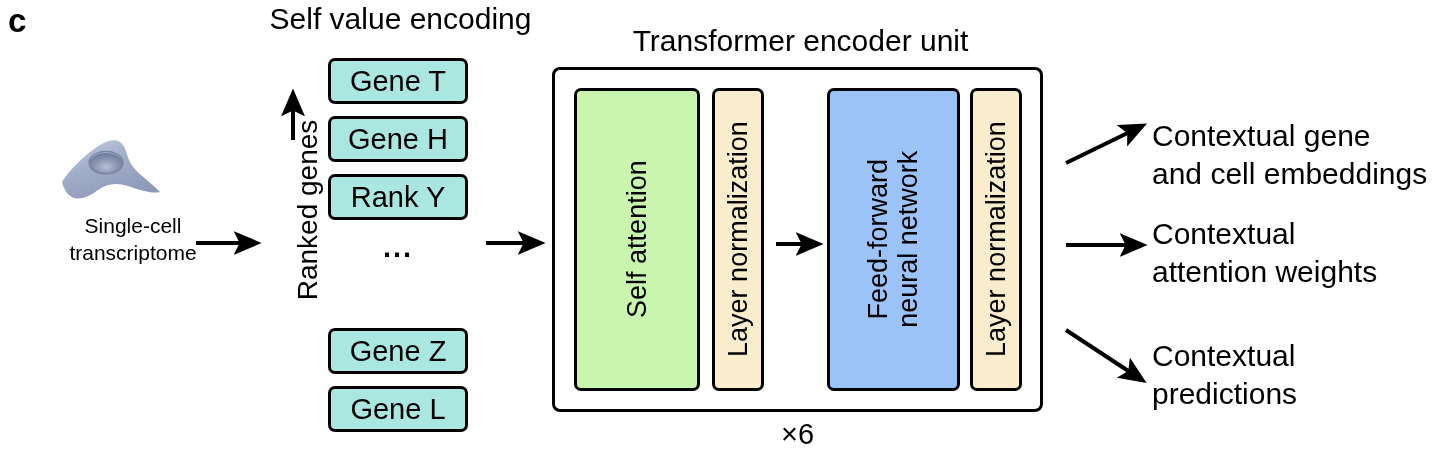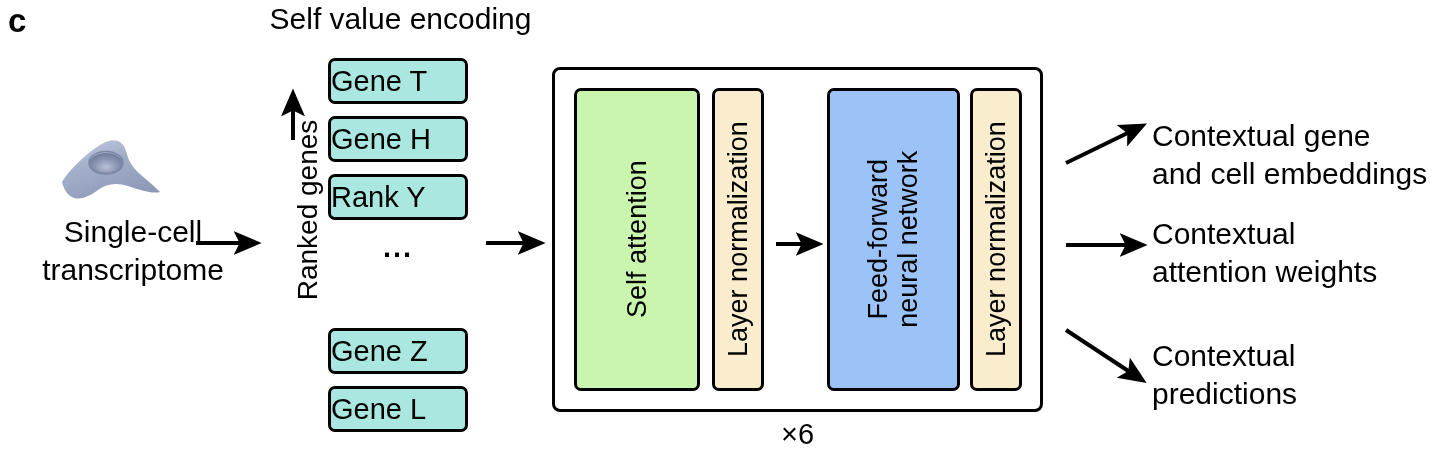--- a/index.html
+++ b/index.html
@@ -44,21 +44,21 @@
     left: 56px;
     top: 128px;
     width: 112px;
     height: 82px;
   }
   #single-cell-label {
     left: 8px;
     top: 213px;
     width: 250px;
     text-align: center;
-    font-size: 30px;
+    font-size: 21px;
     line-height: 1.28;
   }
 
   
   #ranked-genes-label {
     left: 214px;
     top: 190px;
     width: 200px;
     text-align: center;
     font-size: 28px;
@@ -72,20 +72,21 @@
   .gene-box {
     left: 328px;
     width: 140px;
     height: 46px;
     background: #a9e7e0;
     border: 3px solid #000000;
     border-radius: 7px;
     box-sizing: border-box;
     display: flex;
     align-items: center;
+    justify-content: center;
     font-size: 29px;
     line-height: 1;
   }
   #gene-ellipsis {
     left: 328px;
     width: 140px;
     top: 227px;
     height: 40px;
     text-align: center;
     font-size: 29px;
@@ -175,20 +176,21 @@
   }
 </style>
 </head>
 <body>
 
 <div id="figure">
 
   <div class="abs" id="panel-letter">c</div>
 
   <div class="abs heading" id="rank-heading">Self value encoding</div>
+  <div class="abs heading" id="encoder-heading">Transformer encoder unit</div>
 
   <svg class="abs" id="cell-illustration" viewBox="0 0 112 82">
     <defs>
       <linearGradient id="cellGrad" x1="0%" y1="0%" x2="60%" y2="100%">
         <stop offset="0%" stop-color="#c8cfe2"></stop>
         <stop offset="45%" stop-color="#a3aeca"></stop>
         <stop offset="100%" stop-color="#8e99b8"></stop>
       </linearGradient>
       <radialGradient id="nucGrad" cx="50%" cy="62%" r="60%">
         <stop offset="0%" stop-color="#b9c1d6"></stop>

